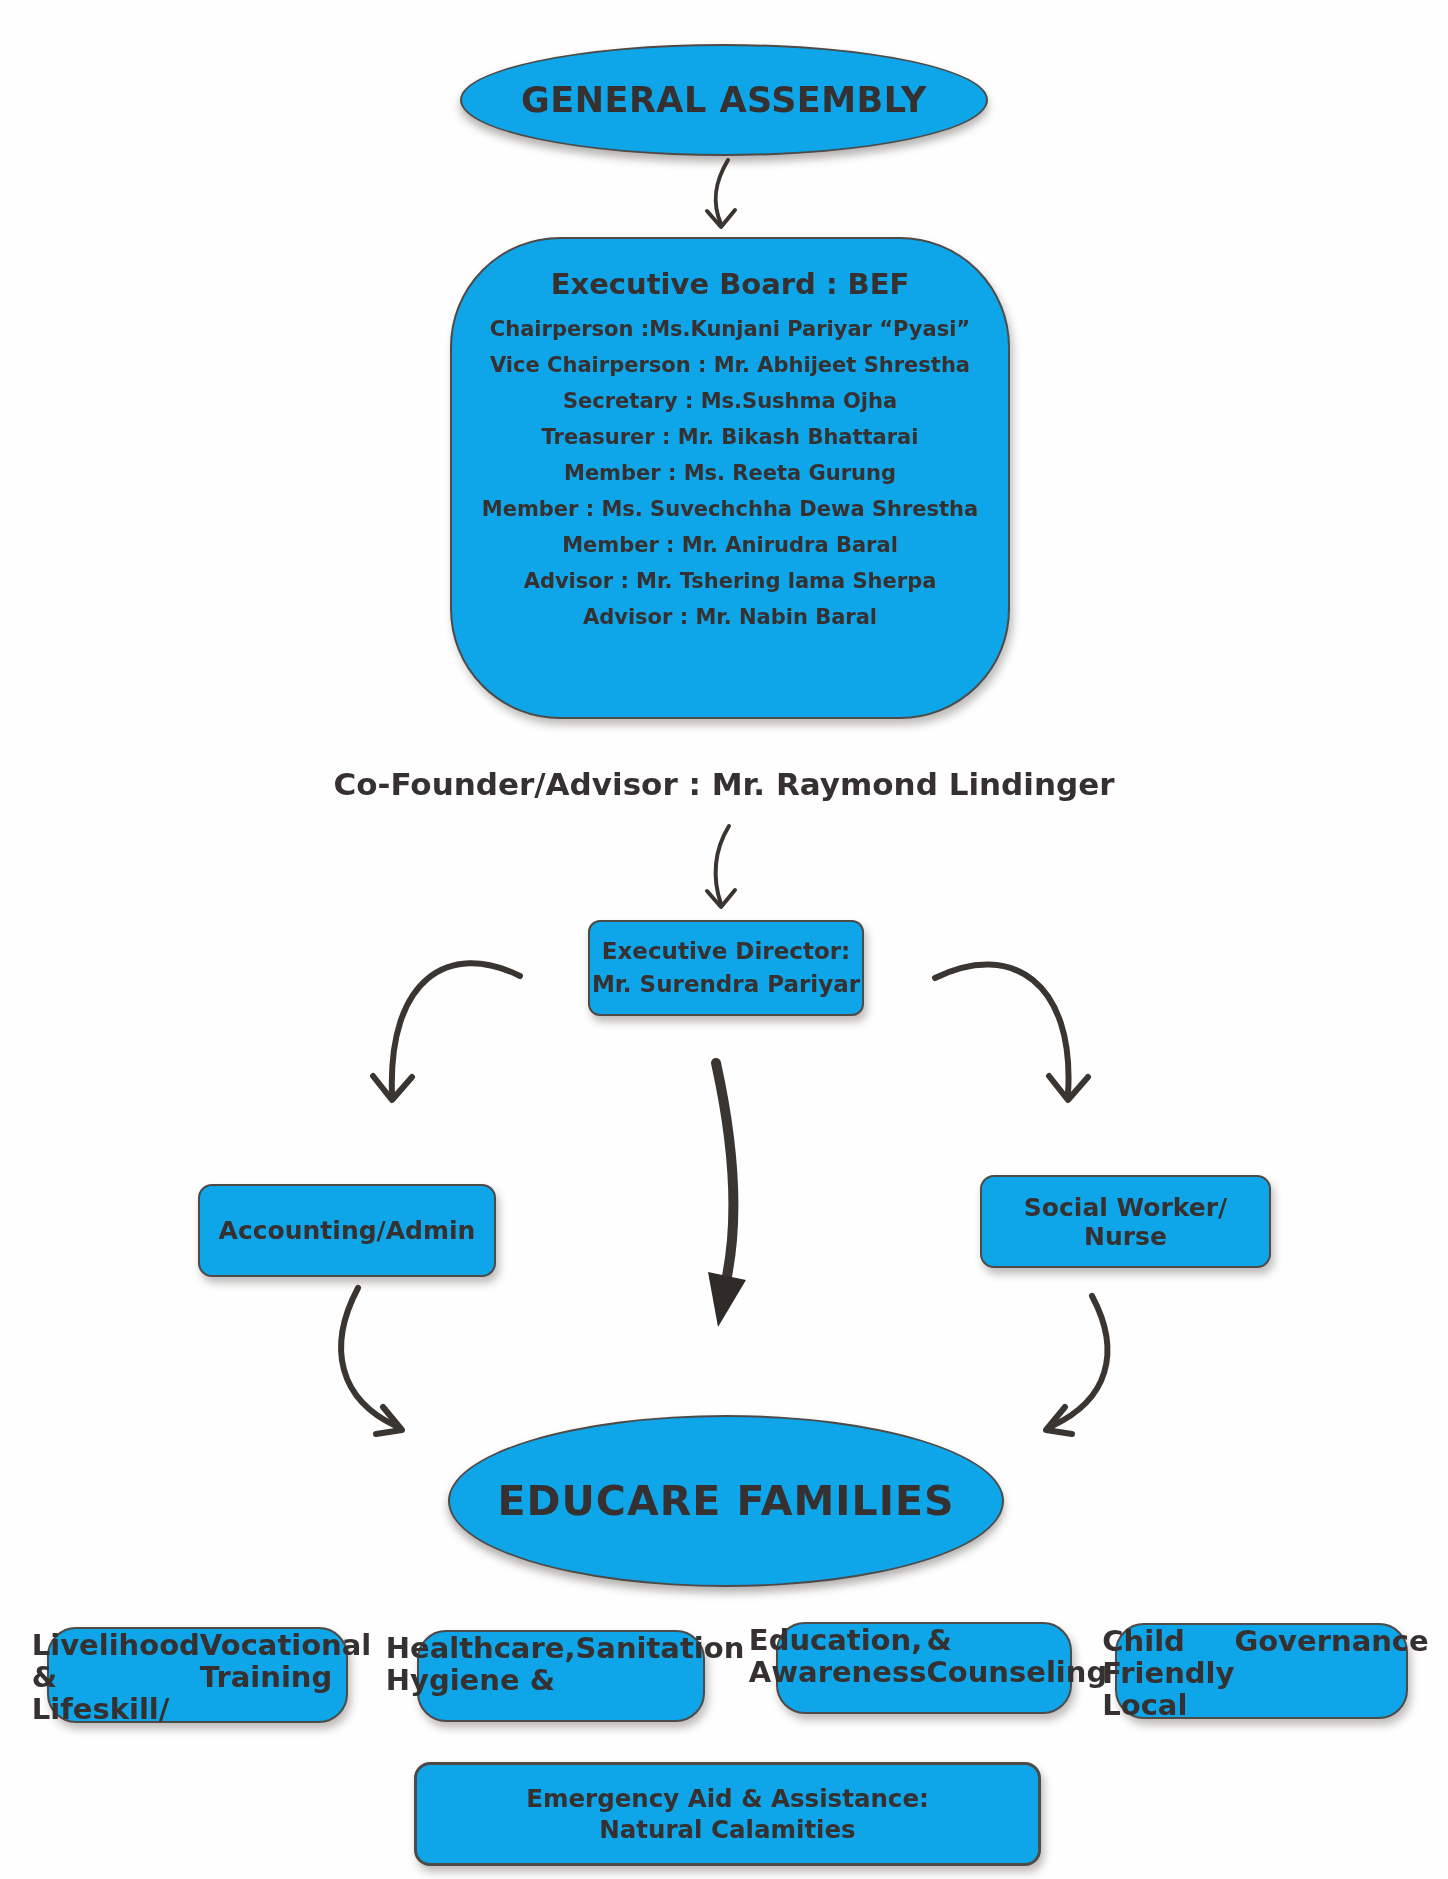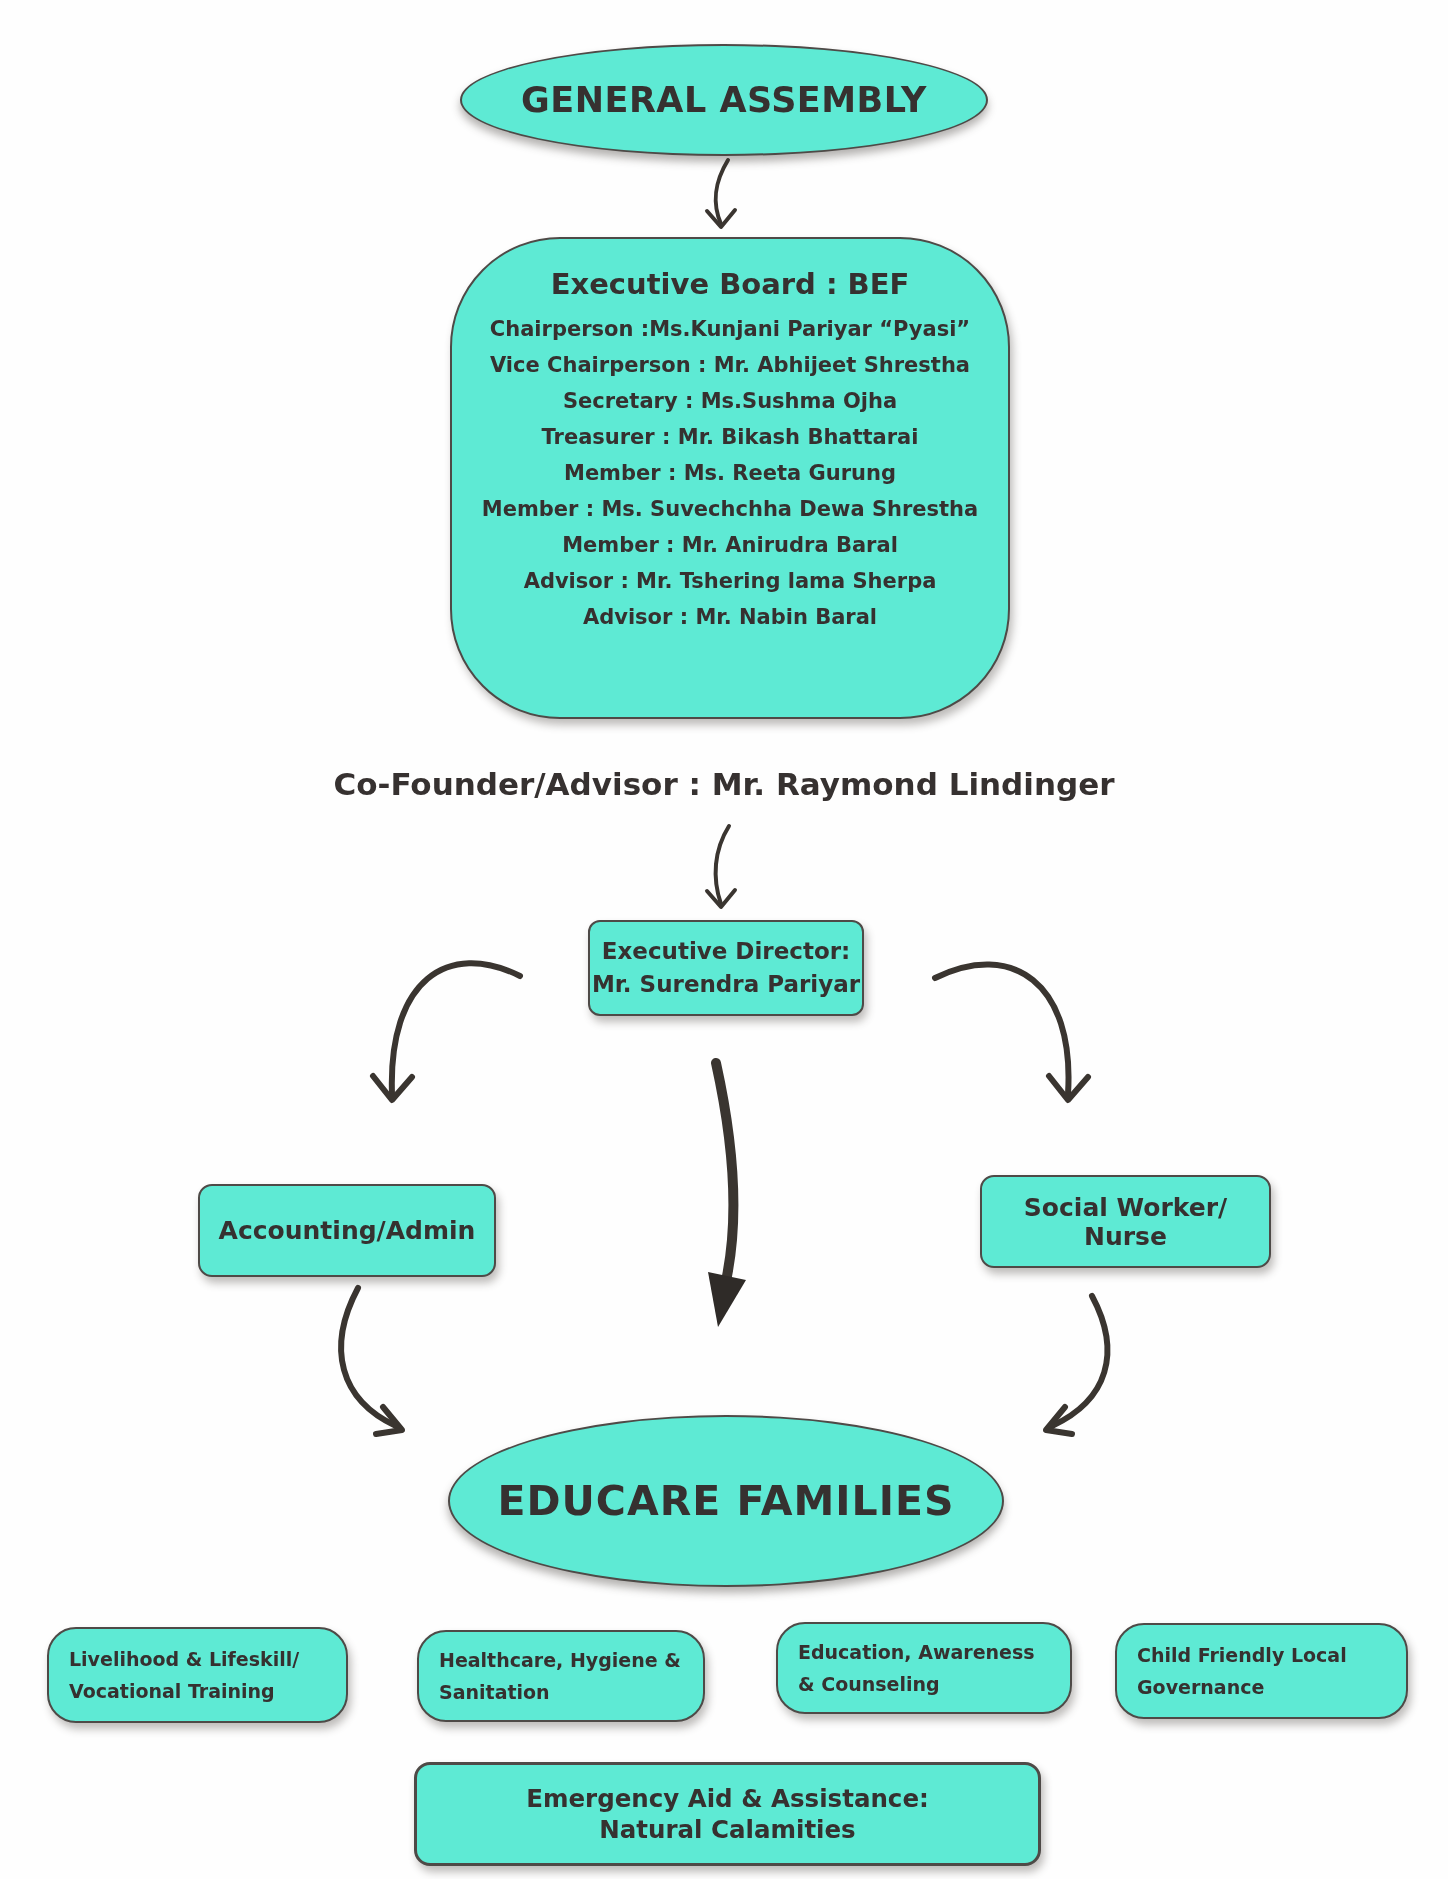--- a/index.html
+++ b/index.html
@@ -9,21 +9,21 @@
     --border:#4e4a47;
   }
   html,body{margin:0;padding:0;background:#ffffff;}
   .canvas{
     position:relative;width:1448px;height:1879px;background:#fefefe;
     font-family:"DejaVu Sans","Liberation Sans",sans-serif;
     color:var(--ink);font-weight:bold;overflow:hidden;
   }
   .arrows{position:absolute;left:0;top:0;z-index:1;pointer-events:none;}
   .node{
-    position:absolute;z-index:2;background:#5eead4;
+    position:absolute;z-index:2;background:#0ea5e9;
     border:2.5px solid var(--border);
     display:flex;align-items:center;justify-content:center;
     text-align:center;box-shadow:3px 6px 9px rgba(60,55,50,.33);
   }
   .ellipse{border-radius:50%;box-shadow:0 6px 9px rgba(60,55,50,.38);}
   .ga{left:460px;top:44px;width:524px;height:108px;font-size:35px;letter-spacing:.5px;}
   .board{
     left:450px;top:237px;width:560px;height:482px;border-radius:110px;
     flex-direction:column;justify-content:flex-start;padding-top:28px;box-sizing:border-box;
   }
@@ -32,23 +32,23 @@
   .cofounder{
     position:absolute;z-index:2;left:0;top:766px;width:100%;
     text-align:center;font-size:31px;
   }
   .director{left:588px;top:920px;width:272px;height:92px;border-radius:12px;
     flex-direction:column;font-size:23px;line-height:33px;}
   .acct{left:198px;top:1184px;width:294px;height:89px;border-radius:14px;font-size:25px;}
   .social{left:980px;top:1175px;width:287px;height:89px;border-radius:14px;font-size:25px;}
   .educare{left:448px;top:1415px;width:552px;height:168px;font-size:41px;letter-spacing:1px;}
   .program{
-    border-radius:29px;flex-direction:column;align-items:flex-start;
+    border-radius:29px;flex-direction:row;align-items:flex-start;
     text-align:left;padding:0 12px 0 20px;box-sizing:border-box;
-    font-size:19px;line-height:32px;
+    font-size:29px;line-height:32px;
   }
   .p1{left:47px;top:1627px;width:301px;height:96px;}
   .p2{left:417px;top:1630px;width:288px;height:92px;}
   .p3{left:776px;top:1622px;width:296px;height:92px;}
   .p4{left:1115px;top:1623px;width:293px;height:96px;}
   .emergency{
     left:414px;top:1762px;width:621px;height:98px;border-radius:16px;
     border-width:3px;flex-direction:column;font-size:24.5px;line-height:31px;
   }
 </style>

